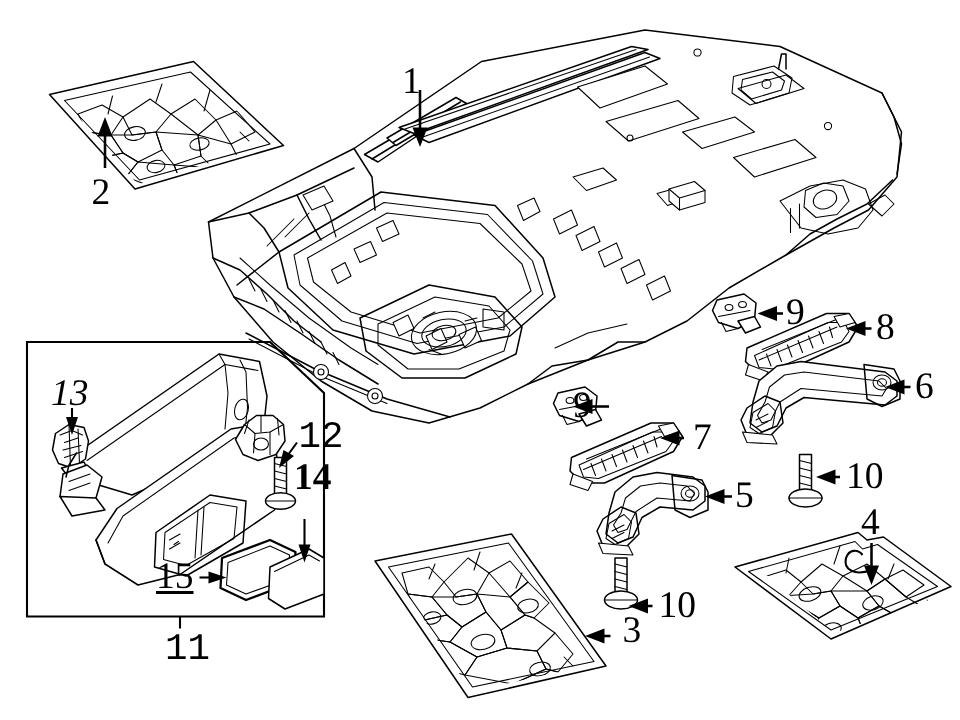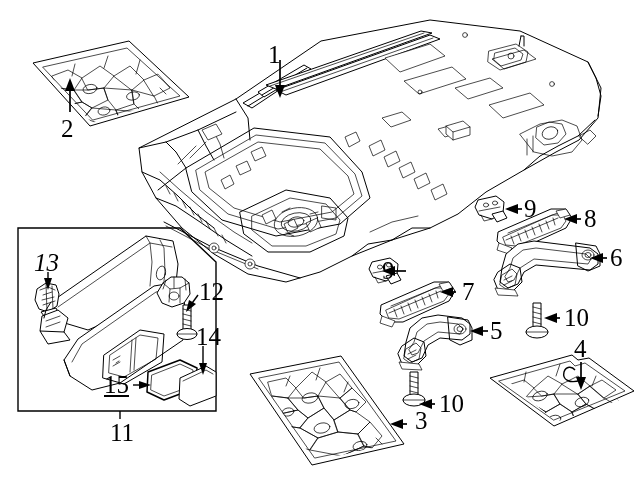--- a/index.html
+++ b/index.html
@@ -477,19 +477,19 @@
 <div class="num" style="left:415px;top:408px;">3</div>
 <div class="num" style="left:574px;top:336px;">4</div>
 <div class="num" style="left:490px;top:318px;">5</div>
 <div class="num" style="left:610px;top:245px;">6</div>
 <div class="num" style="left:462px;top:279px;">7</div>
 <div class="num" style="left:584px;top:206px;">8</div>
 <div class="num" style="left:524px;top:196px;">9</div>
 <div class="num" style="left:382px;top:258px;">9</div>
 <div class="num" style="left:564px;top:305px;">10</div>
 <div class="num" style="left:439px;top:391px;">10</div>
-<div class="num" style="left:110px;top:420px;">11</div>
-<div class="num" style="left:199px;top:279px;">12</div>
+<div class="num" style="left:110px;top:420px;font-family:Liberation Mono, monospace;">11</div>
+<div class="num" style="left:199px;top:279px;font-family:Liberation Mono, monospace;">12</div>
 <div class="num" style="left:34px;top:250px;font-style:italic;">13</div>
-<div class="num" style="left:196px;top:324px;">14</div>
+<div class="num" style="left:196px;top:306px;font-weight:bold;">14</div>
 <div class="num" style="left:104px;top:372px;text-decoration:underline;">15</div>
 
 </div>
 
 </body></html>

